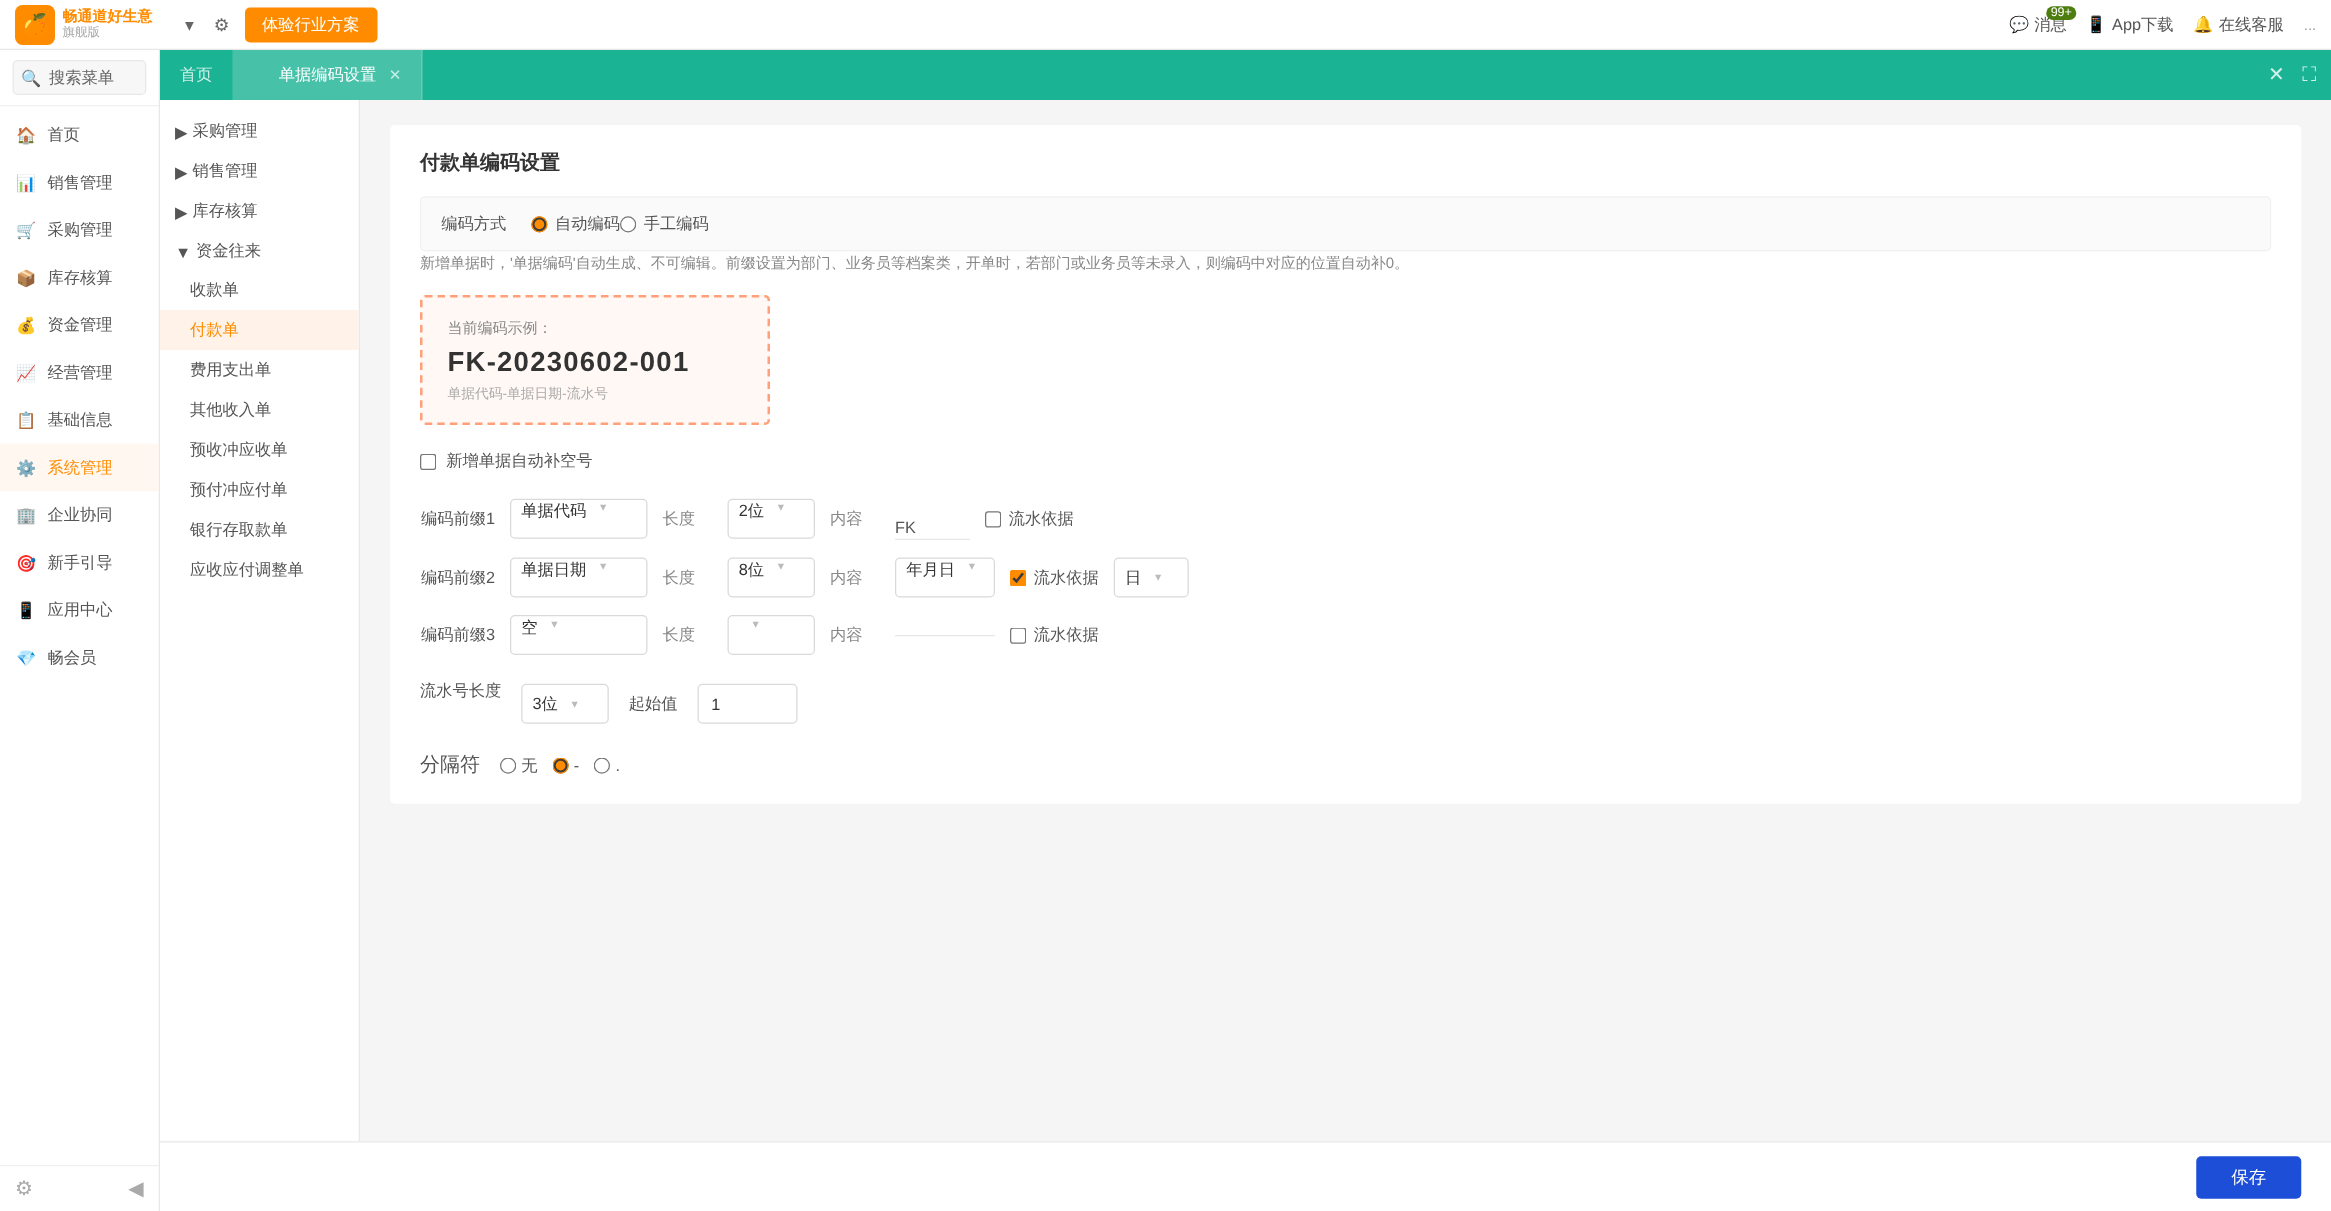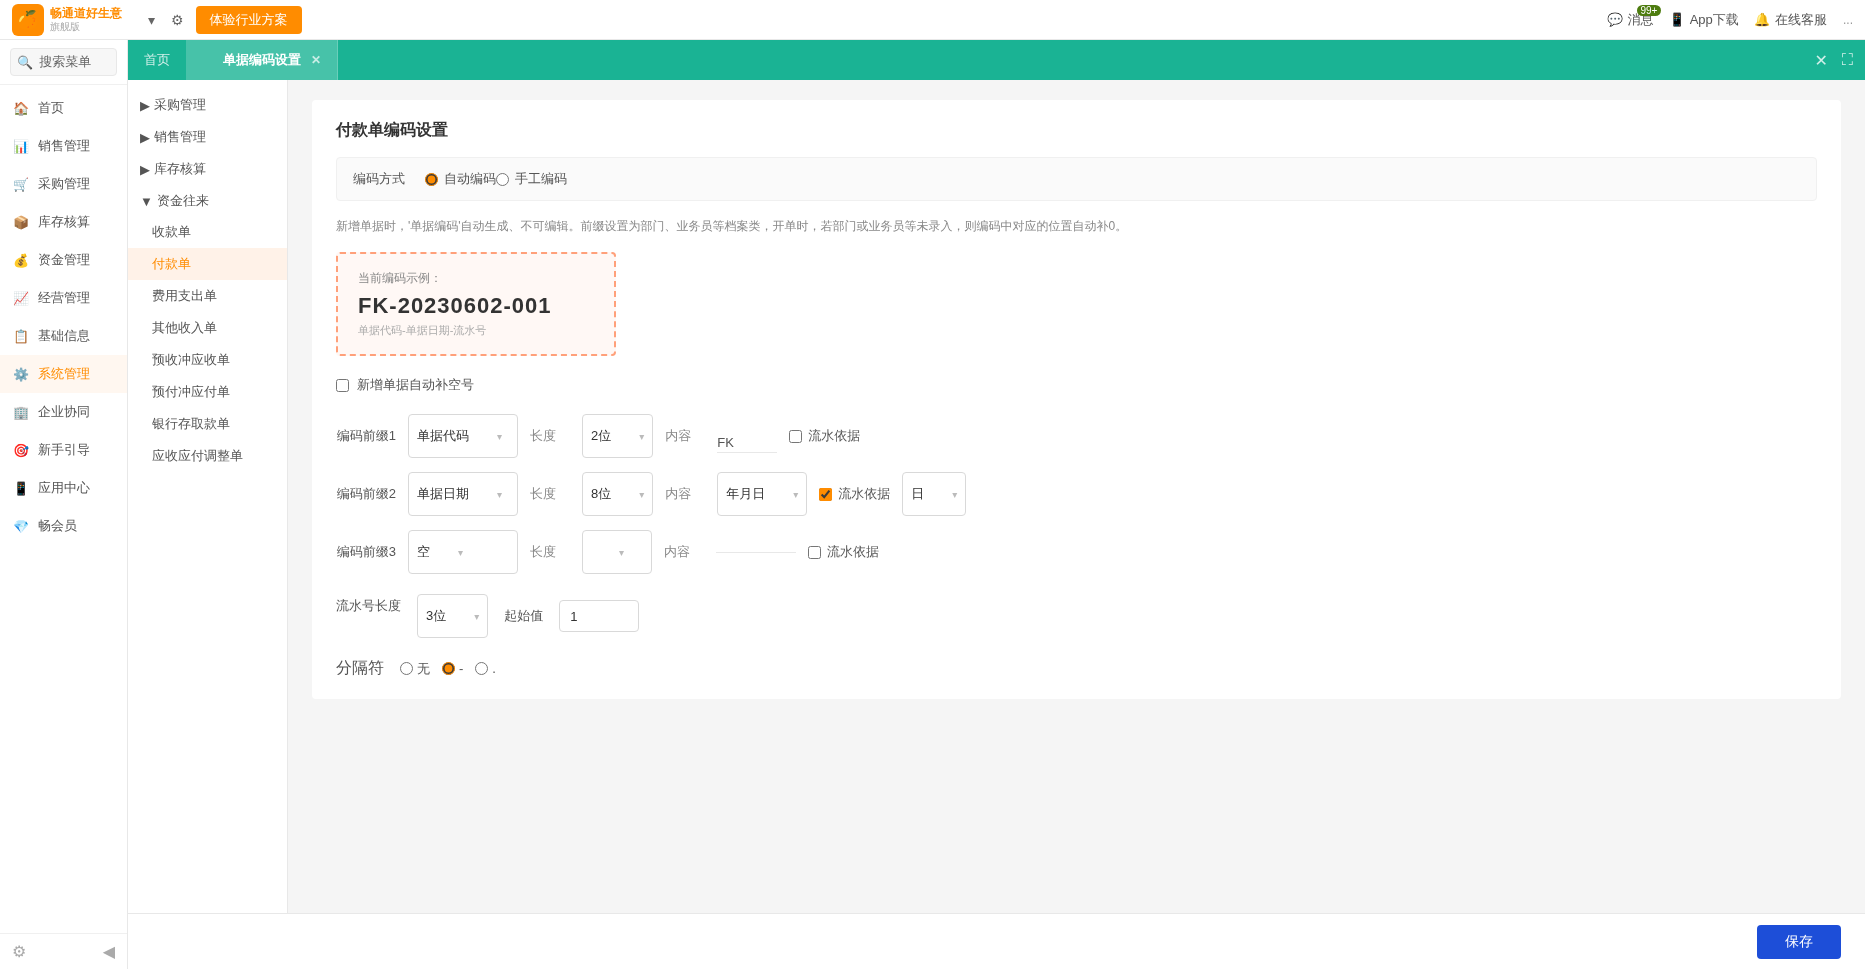--- a/index.html
+++ b/index.html
@@ -34,21 +34,21 @@
     .sidebar-footer { display: flex; align-items: center; justify-content: space-between; padding: 8px 12px; border-top: 1px solid #f0f0f0; }
     .sidebar-footer .gear-btn { color: #aaa; cursor: pointer; font-size: 16px; }
     .sidebar-footer .collapse-btn { color: #aaa; cursor: pointer; font-size: 16px; }
 
     
     .content-area { flex: 1; display: flex; flex-direction: column; overflow: hidden; }
 
     
     .tab-bar { height: 40px; background: #1ab394; display: flex; align-items: stretch; flex-shrink: 0; }
     .tab { display: flex; align-items: center; padding: 0 16px; gap: 6px; color: rgba(255,255,255,0.8); font-size: 13px; cursor: pointer; border-right: 1px solid rgba(255,255,255,0.2); }
-    .tab.active { background: rgba(255,255,255,0.2); color: white; font-weight: 700; padding-left: 36px; }
+    .tab.active { background: rgba(255,255,255,0.2); color: white; font-weight: 400; padding-left: 36px; }
     .tab .close-icon { color: rgba(255,255,255,0.7); font-size: 12px; cursor: pointer; margin-left: 4px; }
     .tab-actions { margin-left: auto; display: flex; align-items: center; padding: 0 8px; gap: 6px; }
     .tab-action-btn { background: none; border: none; color: rgba(255,255,255,0.8); cursor: pointer; font-size: 16px; padding: 4px; }
 
     
     .main-content { display: flex; flex: 1; overflow: hidden; background: #f5f5f5; }
 
     
     .sub-sidebar { width: 160px; background: #fff; border-right: 1px solid #e8e8e8; overflow-y: auto; flex-shrink: 0; padding: 8px 0; }
     .sub-sidebar-group { }
@@ -57,21 +57,21 @@
     .sub-sidebar-item.active { background: #fff2e8; color: #ff8c00; font-weight: 500; }
 
     
     .page-body { flex: 1; overflow-y: auto; padding: 20px 24px; background: #f5f5f5; }
 
     
     .card { background: white; border-radius: 4px; padding: 20px 24px; }
     .card-title { font-size: 16px; font-weight: 600; color: #333; margin-bottom: 16px; }
 
     
-    .encode-mode { display: flex; align-items: center; gap: 20px; padding: 12px 16px; background: #fafafa; border-radius: 4px; margin-bottom: 16px; border: 1px solid #f0f0f0; }
+    .encode-mode { display: flex; align-items: center; gap: 20px; padding: 12px 16px; background: #fafafa; border-radius: 4px; margin-bottom: 0; border: 1px solid #f0f0f0; }
     .encode-mode-label { color: #555; font-size: 13px; }
     .radio-group { display: flex; align-items: center; }
     .radio-item { display: flex; align-items: center; gap: 6px; cursor: pointer; font-size: 13px; color: #555; }
     .radio-item input[type="radio"] { accent-color: #ff8c00; cursor: pointer; }
 
     
     .info-text { color: #888; font-size: 12px; margin-bottom: 16px; line-height: 1.6; }
 
     
     .preview-box { border: 2px dashed #ffa07a; background: #fff8f5; border-radius: 4px; padding: 16px 20px; display: inline-block; margin-bottom: 20px; min-width: 280px; }
@@ -107,21 +107,21 @@
     .separator-label { color: #555; font-size: 16px; }
     .sep-radio-group { display: flex; align-items: center; gap: 12px; }
     .sep-radio-item { display: flex; align-items: center; gap: 4px; cursor: pointer; font-size: 13px; color: #555; }
     .sep-radio-item input[type="radio"] { accent-color: #ff8c00; cursor: pointer; }
 
     
     .footer-bar { height: 56px; background: white; border-top: 1px solid #e8e8e8; display: flex; align-items: center; justify-content: flex-end; padding: 0 24px; flex-shrink: 0; }
     .save-btn { background: #1d4ed8; color: white; border: none; border-radius: 4px; padding: 8px 28px; font-size: 14px; cursor: pointer; font-weight: 500; }
 
     
-    .select-mock { height: 44px; border: 1px solid #d9d9d9; border-radius: 4px; padding: 0 8px; font-size: 13px; color: #333; background: white; cursor: pointer; display: inline-flex; align-items: center; gap: 22px; user-select: none; }
+    .select-mock { height: 32px; border: 1px solid #d9d9d9; border-radius: 4px; padding: 0 8px; font-size: 13px; color: #333; background: white; cursor: pointer; display: inline-flex; gap: 5px; user-select: none; }
     .select-mock .ch { margin-left: auto; color: #bbb; font-size: 10px; margin-left: 6px; }
   </style>
 </head>
 <body>
 
 <div class="top-bar">
   <div class="top-bar-logo">
     <div class="logo-icon">🍊</div>
     <div class="logo-text">
       <span class="main">畅通道好生意</span>

